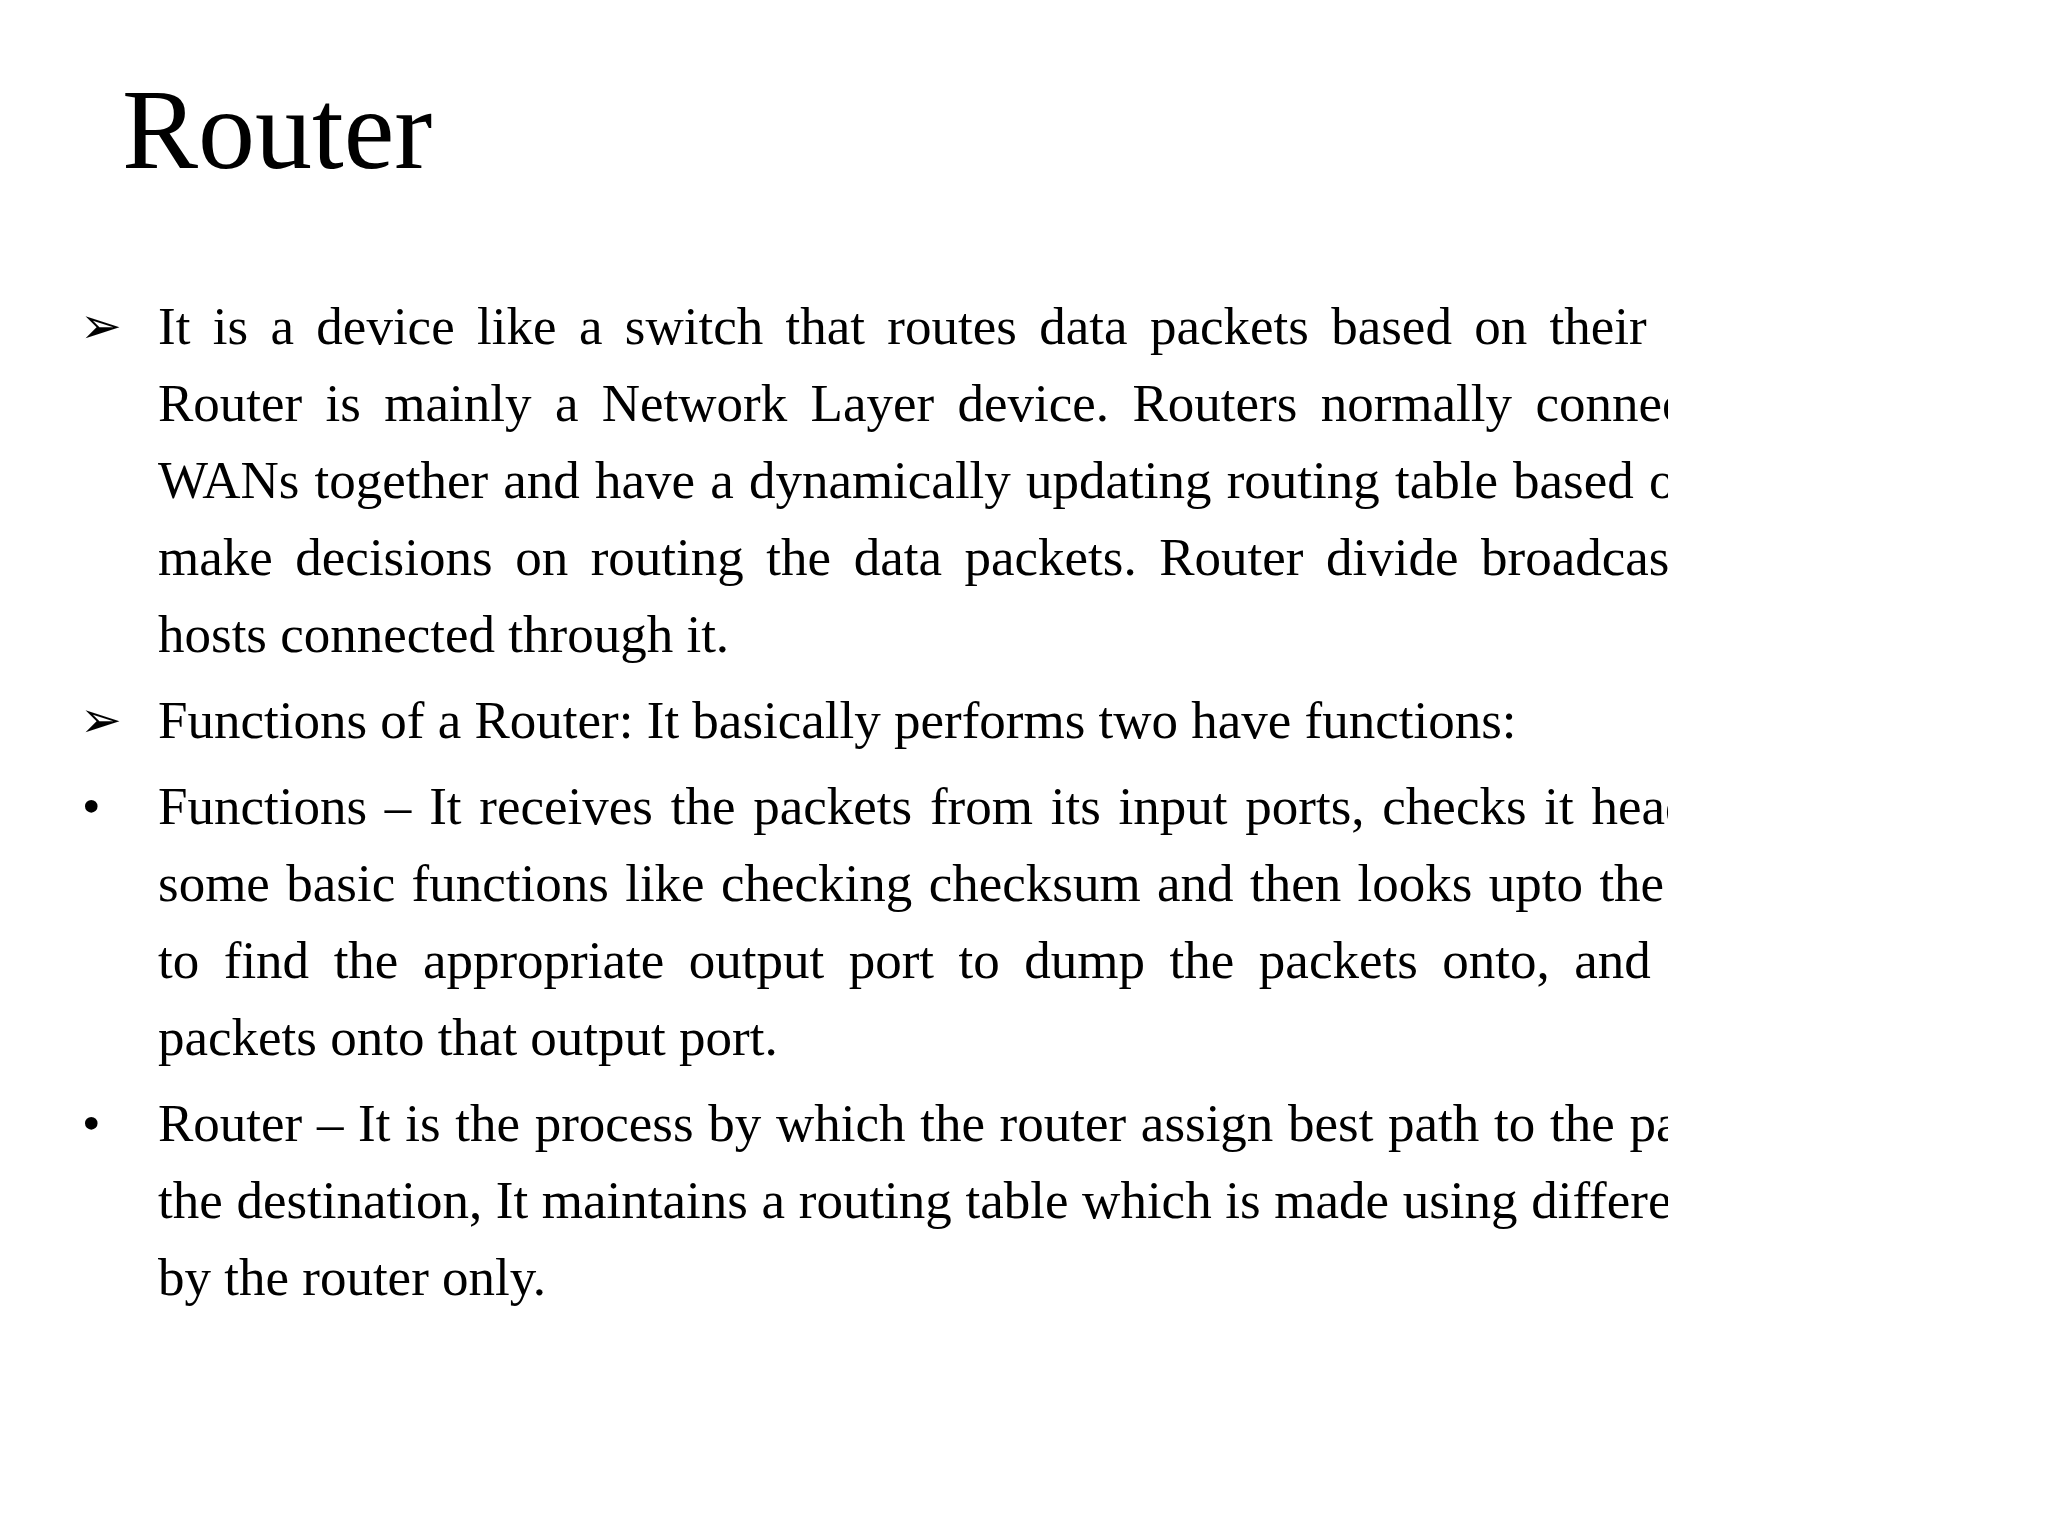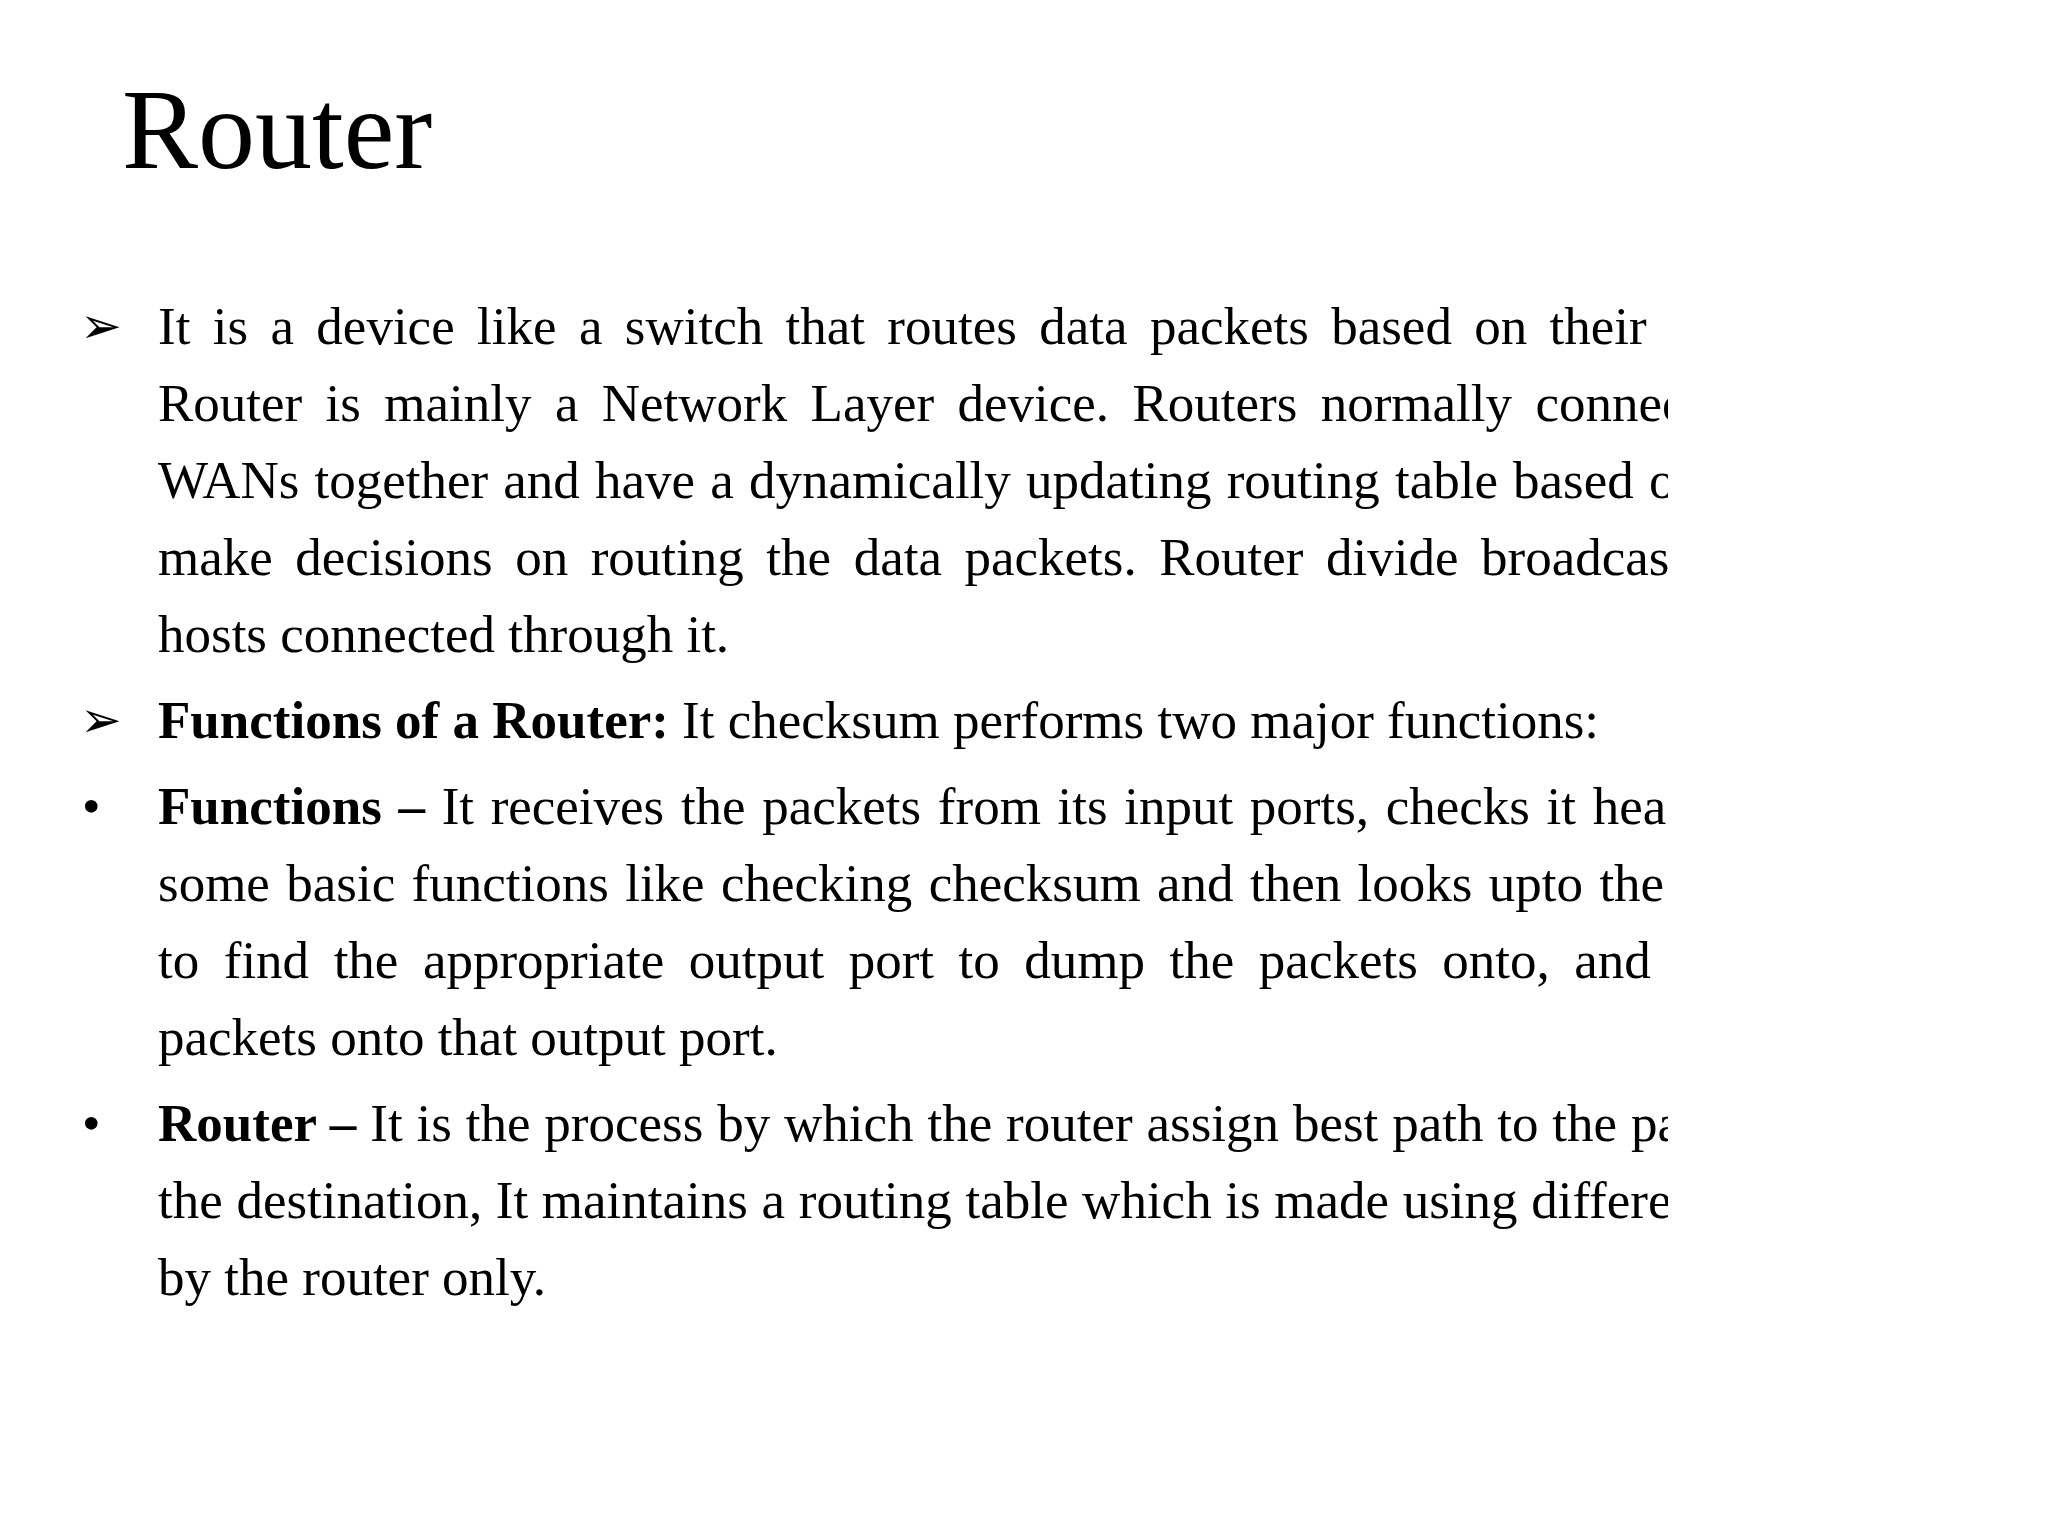--- a/index.html
+++ b/index.html
@@ -53,40 +53,40 @@
   .marker-dot {
     font-size: 53px;
     line-height: 77px;
     padding-left: 2px;
   }
   .para .text {
     text-align: justify;
     text-align-last: left;
   }
   .lead-bold {
-    font-weight: 700;
+    font-weight: 400;
   }
 </style>
 </head>
 <body>
 
 <div class="slide">
 
   <h1 class="slide-title">Router</h1>
 
   <div class="content">
 
     <div class="para">
       <span class="marker marker-arrow">➢</span>
       <span class="text"><span class="lead-bold"></span><span>It is a device like a switch that routes data packets based on their IP addresses. Router is mainly a Network Layer device. Routers normally connect LANs and WANs together and have a dynamically updating routing table based on which they make decisions on routing the data packets. Router divide broadcast domains of hosts connected through it.</span></span>
     </div>
 
     <div class="para">
       <span class="marker marker-arrow">➢</span>
-      <span class="text"><span class="lead-bold">Functions of a Router:</span><span> It checksum performs two major functions:</span></span>
+      <span class="text"><span class="lead-bold">Functions of a Router:</span><span> It basically performs two have functions:</span></span>
     </div>
 
     <div class="para">
       <span class="marker marker-dot">•</span>
       <span class="text"><span class="lead-bold">Functions –</span><span> It receives the packets from its input ports, checks it header, performs some basic functions like checking checksum and then looks upto the routing table to find the appropriate output port to dump the packets onto, and forwards the packets onto that output port.</span></span>
     </div>
 
     <div class="para">
       <span class="marker marker-dot">•</span>
       <span class="text"><span class="lead-bold">Router –</span><span> It is the process by which the router assign best path to the packet to reach the destination, It maintains a routing table which is made using different algorithms by the router only.</span></span>

